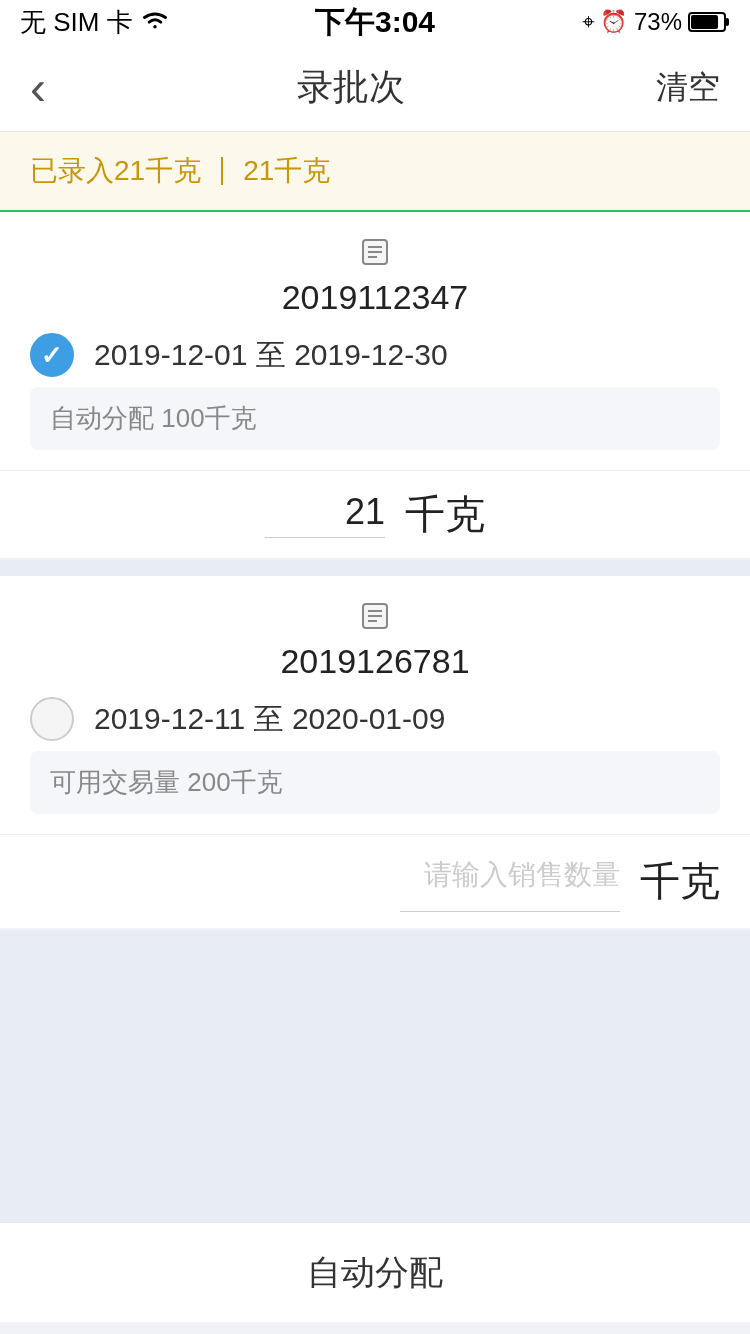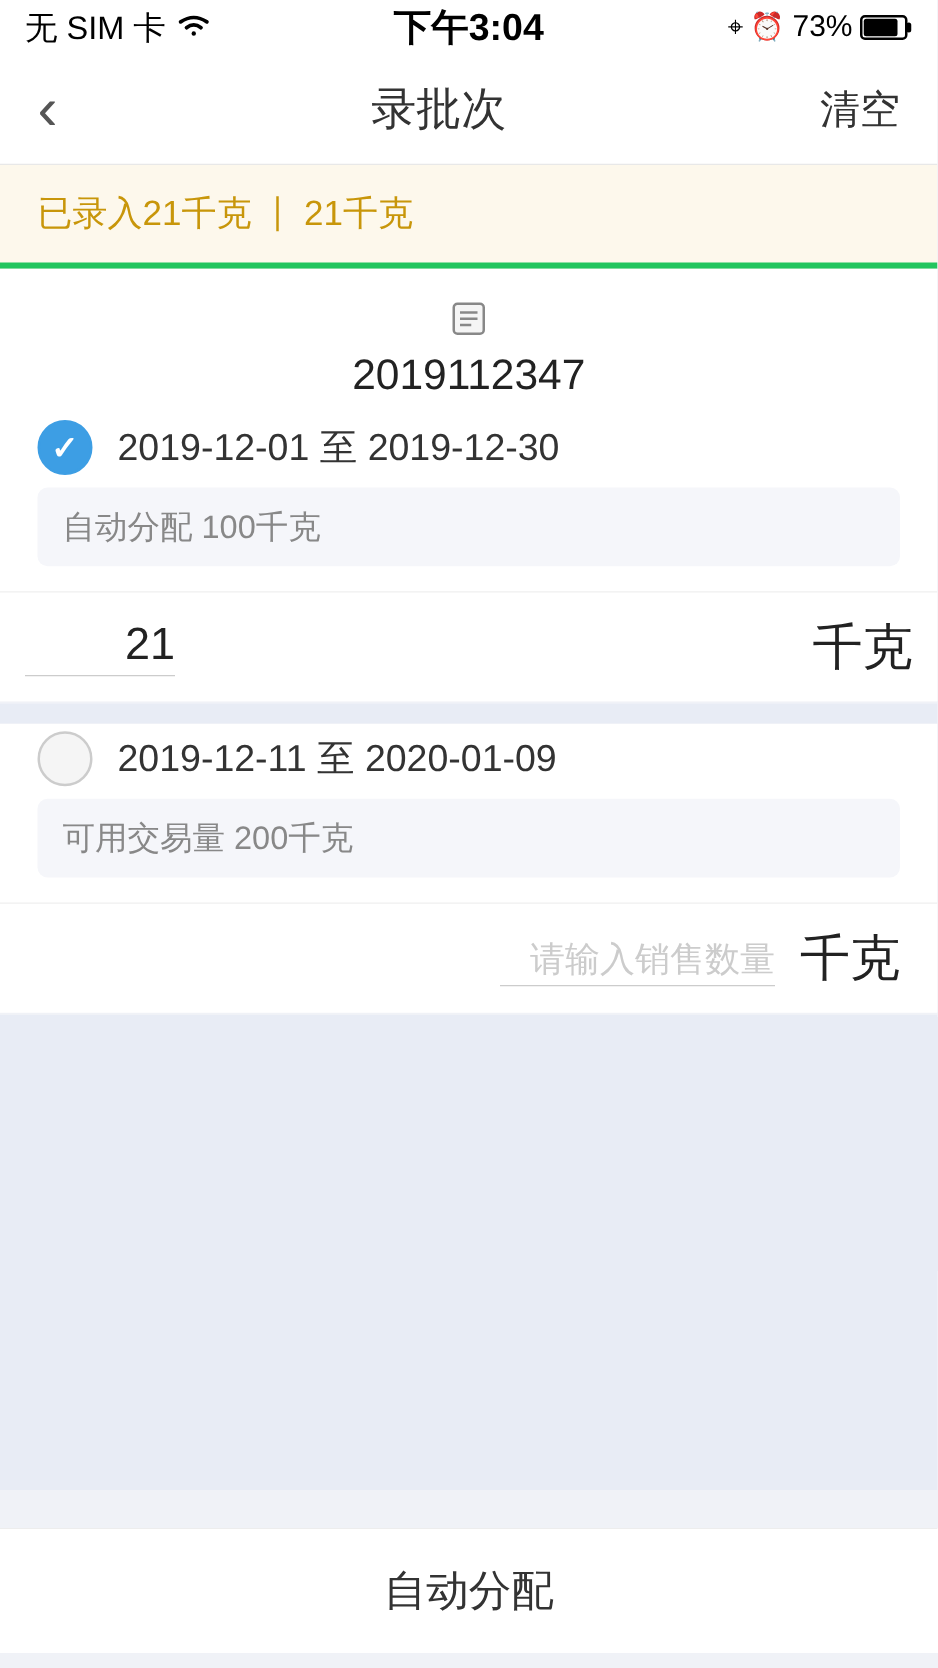--- a/index.html
+++ b/index.html
@@ -73,21 +73,21 @@
     }
 
     
     .info-banner {
       width: 750px;
       background: #fdf8ec;
       padding: 20px 30px;
       display: flex;
       align-items: center;
       gap: 20px;
-      border-bottom: 5px solid #22c55e;
+      border-bottom: 2px solid #22c55e;
     }
     .info-label {
       font-size: 28px;
       color: #c8960a;
     }
     .info-divider {
       width: 2px;
       height: 28px;
       background: #c8960a;
     }
@@ -161,21 +161,21 @@
       font-size: 26px;
       color: #888;
     }
 
     
     .qty-row {
       background: #fff;
       padding: 16px 20px;
       display: flex;
       align-items: center;
-      justify-content: space-between;
+      justify-content: center;
       gap: 20px;
       border-top: 1px solid #f0f0f0;
     }
     .qty-input {
       font-size: 36px;
       font-weight: 500;
       color: #222;
       border: none;
       outline: none;
       text-align: right;
@@ -310,27 +310,38 @@
     <div class="qty-underline">
       <input class="qty-input" type="text" value="21" style="width: 80px;">
     </div>
     <span class="qty-unit">千克</span>
   </div>
 </div>
 
 <div class="separator"></div>
 
 <div class="card">
+  <div class="card-header">
+    <span class="batch-icon">
+      <svg width="32" height="32" viewBox="0 0 32 32" fill="none">
+        <rect x="4" y="4" width="24" height="24" rx="3" stroke="#888" stroke-width="2" fill="#f5f5f5"></rect>
+        <line x1="9" y1="11" x2="23" y2="11" stroke="#888" stroke-width="2"></line>
+        <line x1="9" y1="16" x2="23" y2="16" stroke="#888" stroke-width="2"></line>
+        <line x1="9" y1="21" x2="18" y2="21" stroke="#888" stroke-width="2"></line>
+      </svg>
+    </span>
+    <span class="batch-number">2019126781</span>
+  </div>
   <div class="card-date-row">
     <div class="radio-circle"></div>
     <span class="date-range">2019-12-11 至 2020-01-09</span>
   </div>
   <div class="available-qty">可用交易量 200千克</div>
   <div class="second-qty-row">
-    <div style="border-bottom:1px solid #ccc; padding-bottom:2px; min-width:220px; text-align:right;">
+    <div style="border-bottom:1px solid #ccc; padding-bottom:18px; min-width:220px; text-align:right;">
       <input class="qty-input" type="text" value="" placeholder="请输入销售数量" style="width: 220px; color: rgb(187, 187, 187);">
     </div>
     <span class="qty-unit">千克</span>
   </div>
 </div>
 
 <div class="empty-area" style="height: 380px;"></div>
 
 <div class="bottom-bar">
   <button class="btn-auto">自动分配</button>

